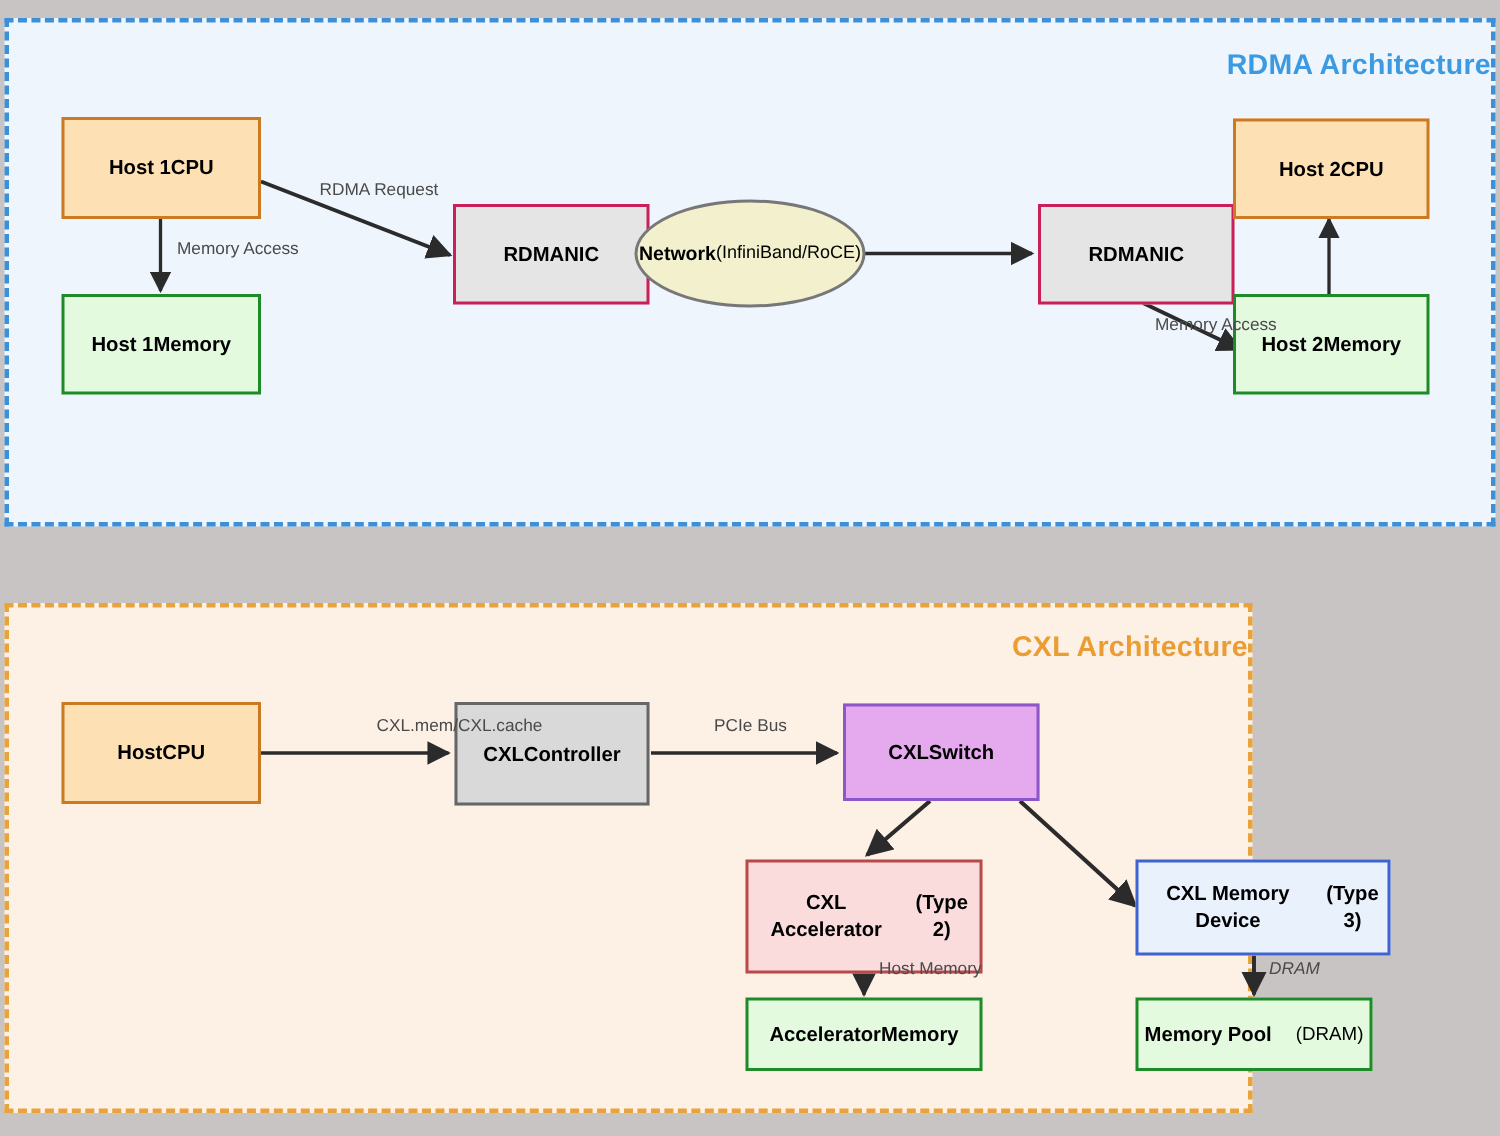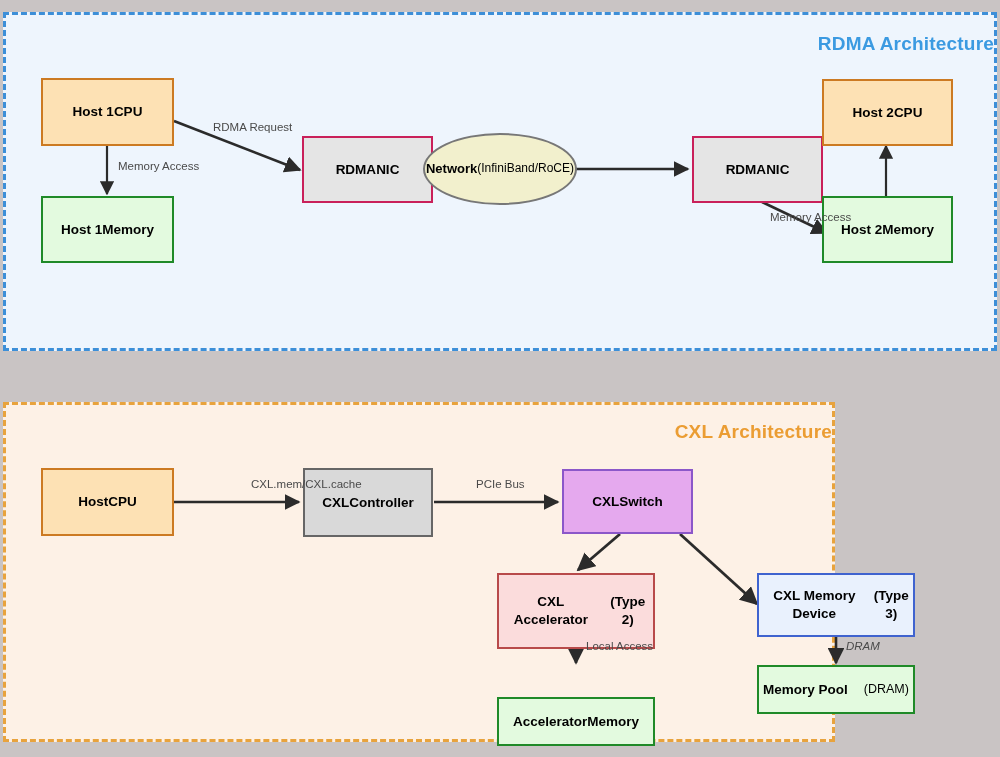--- a/index.html
+++ b/index.html
@@ -159,31 +159,31 @@
 <div class="node n-purple" style="left:562px;top:469px;width:131px;height:65px;">
   <div>CXL</div>
   <div class="sub">Switch</div>
 </div>
 
 <div class="node n-red" style="left:497px;top:573px;width:158px;height:76px;">
   <div>CXL Accelerator</div>
   <div class="sub">(Type 2)</div>
 </div>
 
-<div class="node n-blue" style="left:757px;top:573px;width:158px;height:64px;">
+<div class="node n-blue" style="left:757px;top:573px;width:170px;height:64px;">
   <div>CXL Memory Device</div>
   <div class="sub">(Type 3)</div>
 </div>
 
-<div class="node n-green" style="left:497px;top:665px;width:158px;height:49px;margin-top:32px;">
+<div class="node n-green" style="left:497px;top:665px;width:158px;height:49px;">
   <div>Accelerator</div>
   <div class="sub">Memory</div>
 </div>
 
 <div class="node n-green" style="left:757px;top:665px;width:158px;height:49px;gap:16px;">
   <div>Memory Pool</div>
   <div class="sub-light">(DRAM)</div>
 </div>
 
 <div class="edge-label" style="left:207px;top:478px;margin-left:44px;">CXL.mem/CXL.cache</div>
 <div class="edge-label" style="left:476px;top:478px;">PCIe Bus</div>
-<div class="edge-label" style="left:586px;top:640px;">Local Access</div>
+<div class="edge-label" style="left:586px;top:640px;">Host Memory</div>
 <div class="edge-label" style="left:846px;top:640px;font-style:italic;">DRAM</div>
 
 </body></html>

